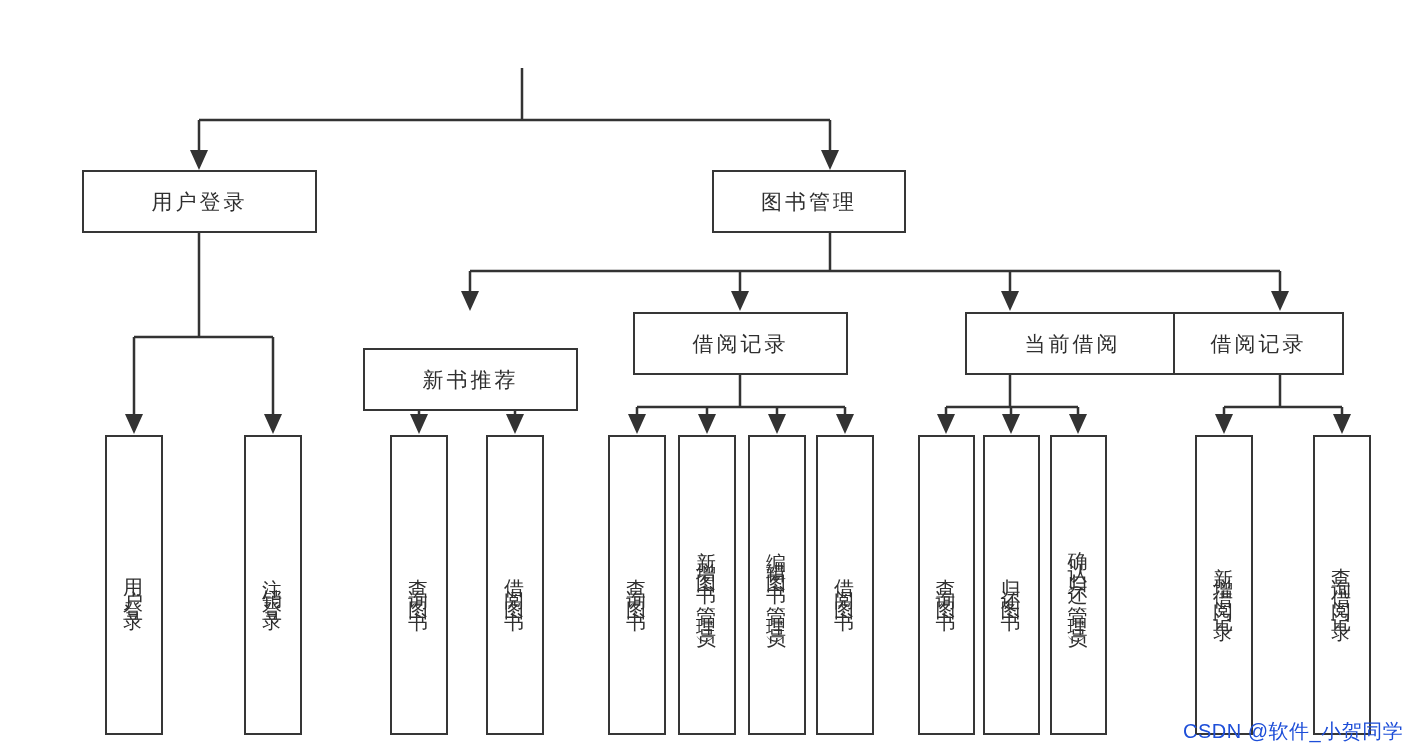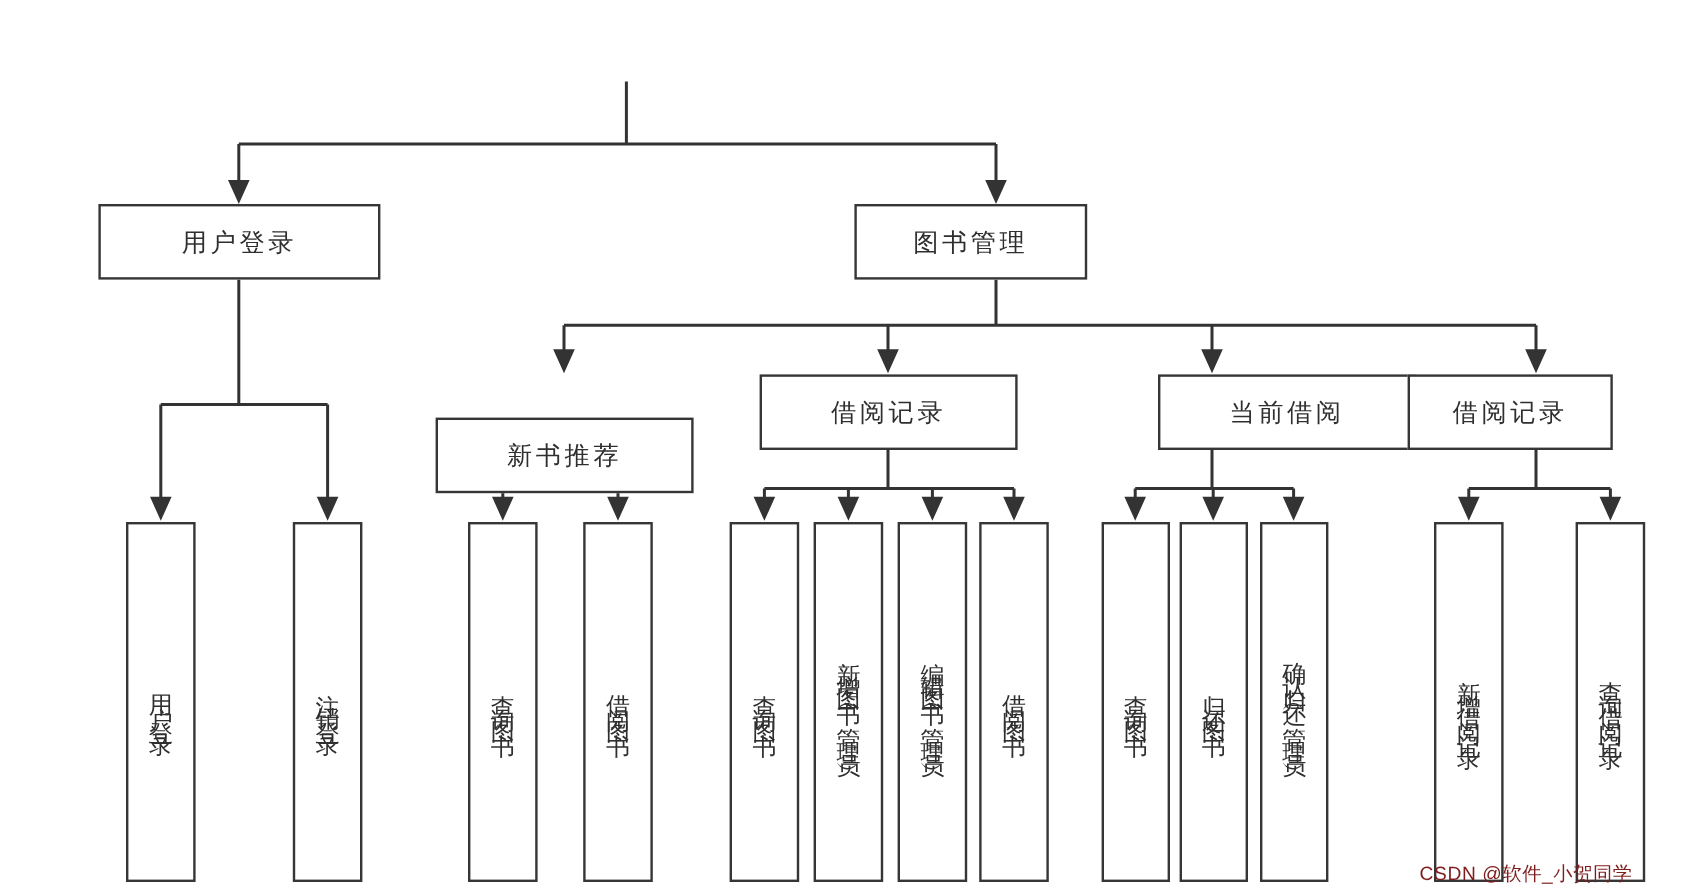--- a/index.html
+++ b/index.html
@@ -42,22 +42,22 @@
     text-orientation: mixed;
     font-size: 20px;
     letter-spacing: 11px;
     color: #2f2f2f;
     white-space: nowrap;
   }
   .watermark {
     position: absolute;
     left: 1183px;
     top: 718px;
-    font-size: 16px;
-    color: #7f1d1d;
+    font-size: 20px;
+    color: #1d4ed8;
     white-space: nowrap;
     z-index: 3;
     letter-spacing: 0.5px;
   }
 </style>
 </head>
 <body>
 
 <div id="canvas">
 

